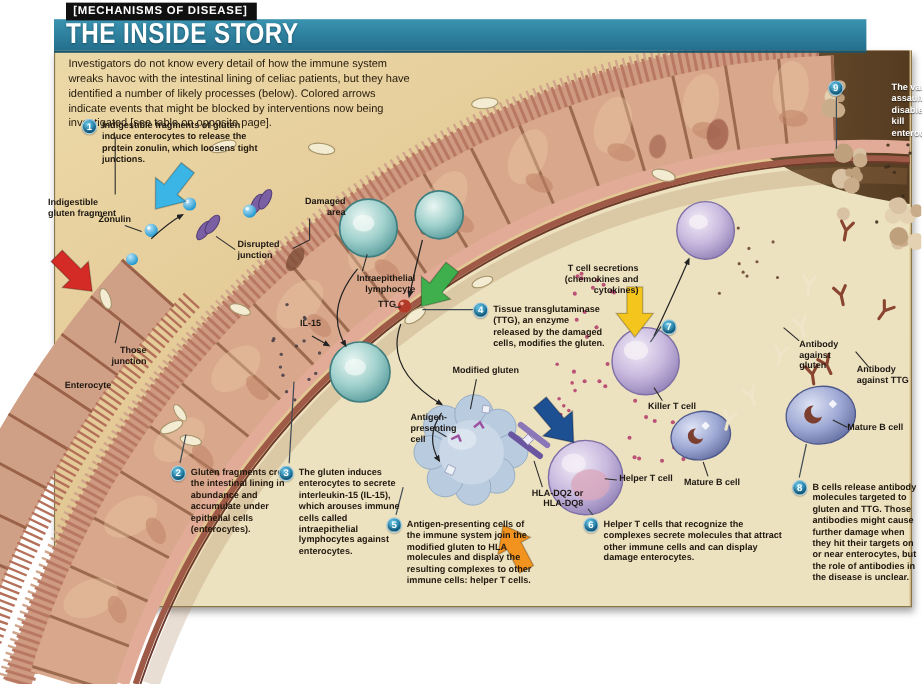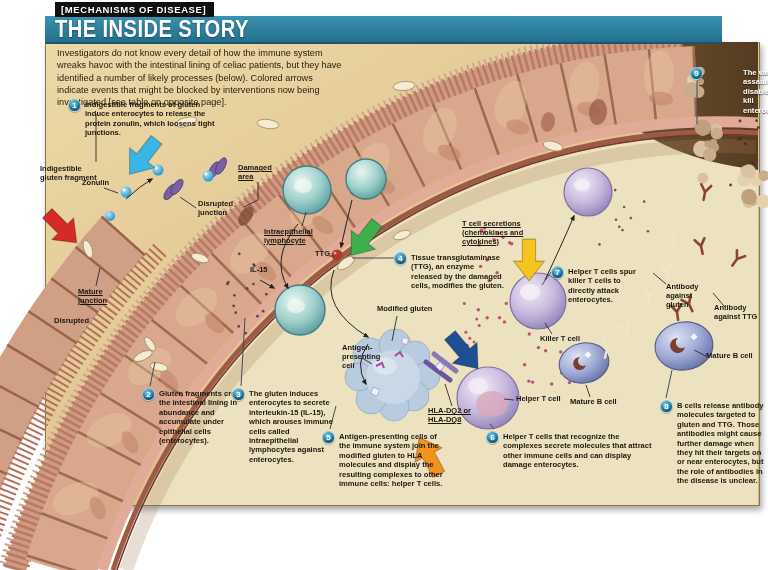--- a/index.html
+++ b/index.html
@@ -12,21 +12,21 @@
   .titlebar span{display:inline-block;color:#fff;font-weight:bold;font-size:24px;
        letter-spacing:.5px;transform:scaleX(.84);transform-origin:left center;
        margin:0 0 0 10px;line-height:25px;text-shadow:0 1px 2px rgba(0,0,0,.35);}
   .panel{position:absolute;left:45px;top:42px;width:713px;height:463px;z-index:1;
        background:linear-gradient(150deg,#ecd9a8 0%,#e0c48f 55%,#d6b67e 100%);
        border:1px solid #8a7748;border-top:none;box-shadow:2px 4px 6px rgba(0,0,0,.35);}
   .art{position:absolute;left:0;top:0;z-index:2;}
   .intro{position:absolute;left:57px;top:47px;width:287px;z-index:3;
        font-size:9.2px;line-height:1.34;color:#241a0c;font-weight:500;}
   .lbl{position:absolute;z-index:3;font-size:7.5px;font-weight:bold;color:#1d1712;line-height:1.18;}
-  .lbl.c{text-align:left;text-decoration:underline;}
+  .lbl.c{text-align:right;}
   .ann{position:absolute;z-index:3;display:flex;gap:4px;align-items:flex-start;}
   .ann .badge{flex:0 0 13px;width:13px;height:13px;border-radius:50%;color:#fff;
        font-size:8px;font-weight:bold;display:flex;align-items:center;justify-content:center;
        background:radial-gradient(circle at 35% 30%,#6cc6e4,#1878a4 72%);
        border:1px solid rgba(255,255,255,.55);box-sizing:border-box;
        box-shadow:inset 0 -2px 3px rgba(0,0,0,.35),0 1px 1px rgba(0,0,0,.25);}
   .ann .txt{font-size:7.6px;font-weight:bold;color:#20180e;line-height:1.24;padding-top:1px;}
   .ann.white .txt{color:#ffffff;text-shadow:0 1px 1px rgba(0,0,0,.6);margin-left:36px;}
 </style>
 </head>
@@ -408,37 +408,36 @@
   <div class="ann" style="left:322px;top:431px;width:126px">
     <span class="badge">5</span>
     <span class="txt">Antigen-presenting cells of the immune system join the modified gluten to HLA molecules and display the resulting complexes to other immune cells: helper T cells.</span>
     </div>
   <div class="ann" style="left:486px;top:431px;width:168px">
     <span class="badge">6</span>
     <span class="txt">Helper T cells that recognize the complexes secrete molecules that attract other immune cells and can display damage enterocytes.</span>
     </div>
   <div class="ann" style="left:551px;top:266px;width:90px">
     <span class="badge">7</span>
-    <span class="txt">Helper T cells spur killer T cells to directly attack enterocytes.</span>
     </div>
   <div class="ann" style="left:660px;top:400px;width:104px">
     <span class="badge">8</span>
     <span class="txt">B cells release antibody molecules targeted to gluten and TTG. Those antibodies might cause further damage when they hit their targets on or near enterocytes, but the role of antibodies in the disease is unclear.</span>
     </div>
   <div class="ann white" style="left:690px;top:67px;width:76px">
     <span class="badge">9</span>
     <span class="txt">The various assaults disable and kill enterocytes.</span>
     </div>
 
   <div class="lbl" style="left:40px;top:165px;width:58px">Indigestible gluten fragment</div>
   <div class="lbl" style="left:82px;top:179px;width:40px">Zonulin</div>
   <div class="lbl c" style="left:238px;top:164px;width:50px">Damaged area</div>
   <div class="lbl" style="left:198px;top:200px;width:50px">Disrupted junction</div>
-  <div class="lbl c" style="left:78px;top:288px;width:44px">Mature junction</div>
-  <div class="lbl" style="left:54px;top:317px;width:60px">Disrupted</div>
+  <div class="lbl c" style="left:78px;top:288px;width:44px">Those junction</div>
+  <div class="lbl" style="left:54px;top:317px;width:60px">Enterocyte</div>
   <div class="lbl c" style="left:264px;top:228px;width:82px">Intraepithelial lymphocyte</div>
   <div class="lbl" style="left:315px;top:250px;width:24px">TTG</div>
   <div class="lbl" style="left:250px;top:266px;width:30px">IL-15</div>
   <div class="lbl c" style="left:462px;top:220px;width:70px">T cell secretions (chemokines and cytokines)</div>
   <div class="lbl" style="left:377px;top:305px;width:78px">Modified gluten</div>
   <div class="lbl" style="left:342px;top:344px;width:50px">Antigen-presenting cell</div>
   <div class="lbl c" style="left:428px;top:407px;width:58px">HLA-DQ2 or HLA-DQ8</div>
   <div class="lbl" style="left:516px;top:395px;width:58px">Helper T cell</div>
   <div class="lbl" style="left:540px;top:335px;width:58px">Killer T cell</div>
   <div class="lbl" style="left:570px;top:398px;width:60px">Mature B cell</div>

